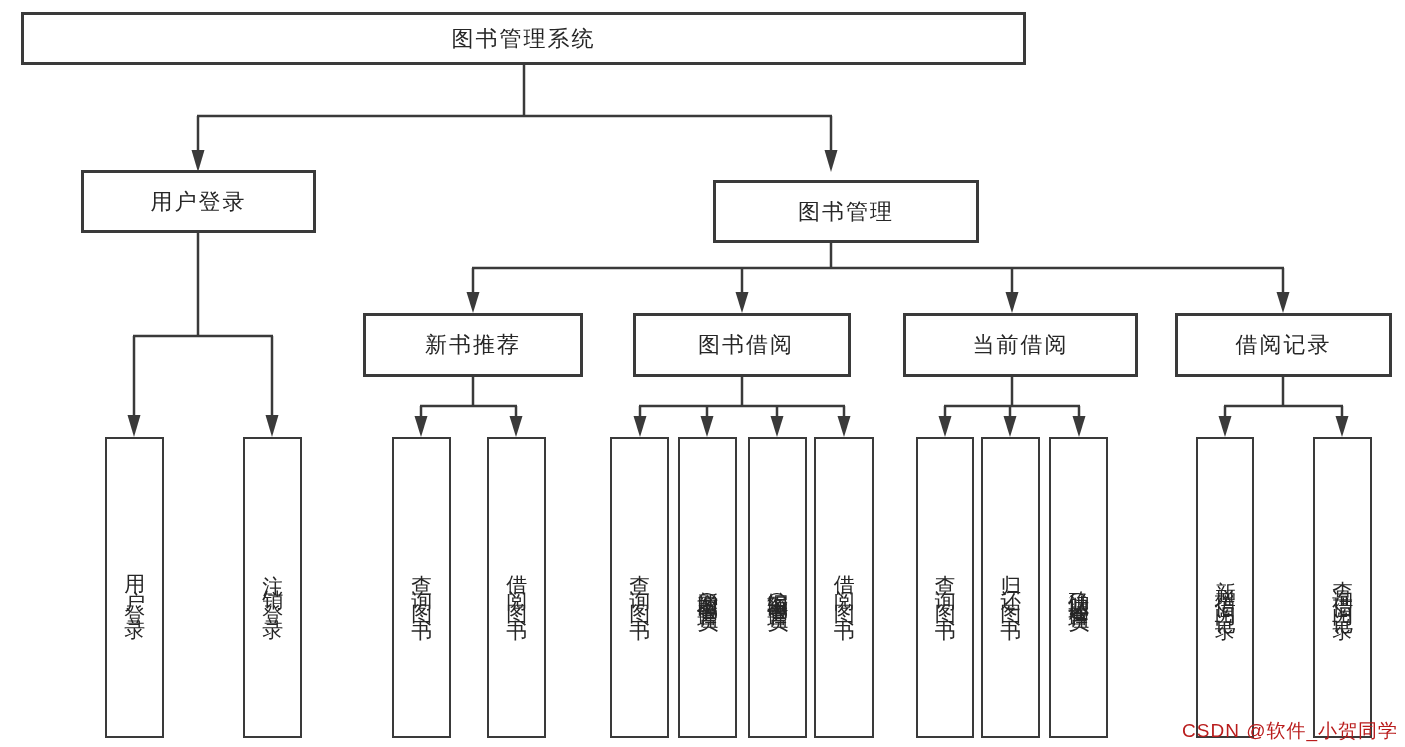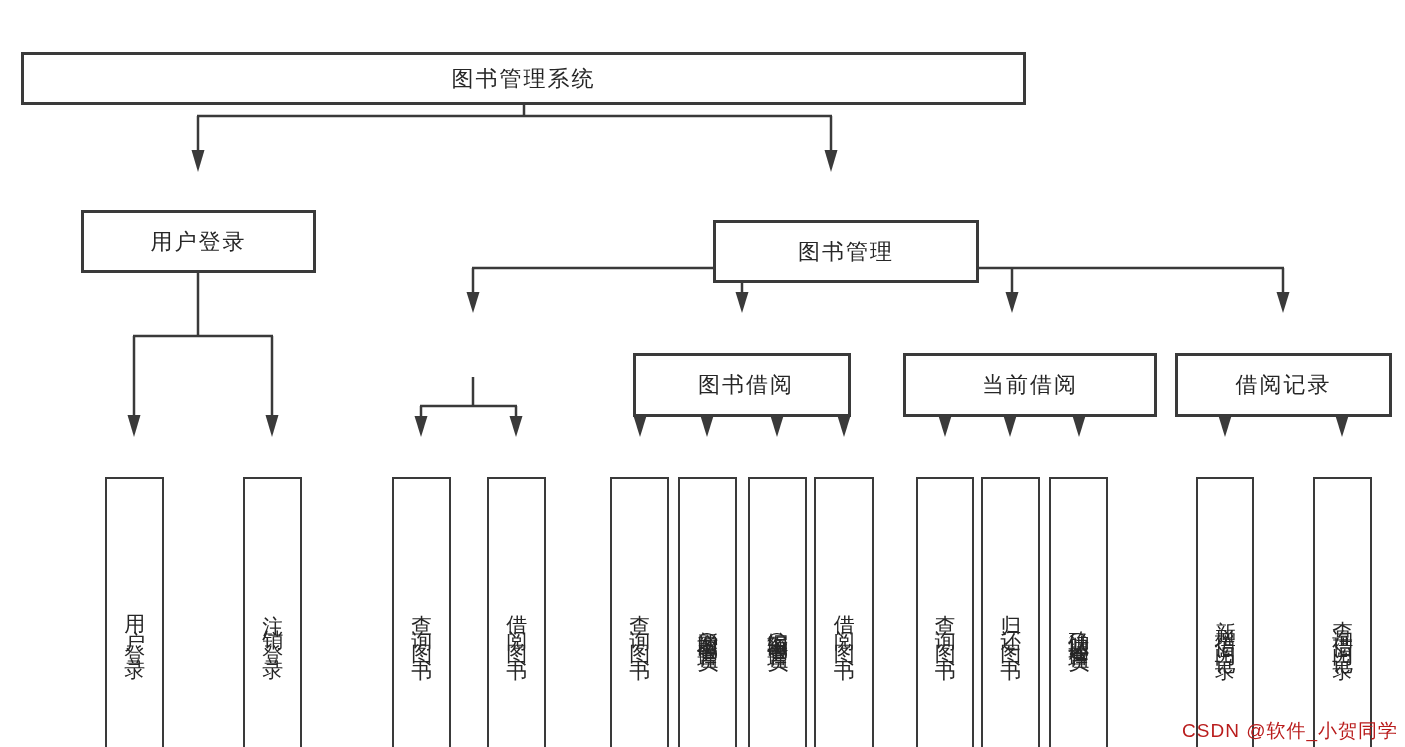--- a/index.html
+++ b/index.html
@@ -14,21 +14,20 @@
   #wires { position: absolute; left: 0; top: 0; z-index: 1; }
   .box {
     position: absolute;
     background: #ffffff;
     border: 3px solid #3a3a3a;
     box-sizing: border-box;
     display: flex;
     align-items: center;
     justify-content: center;
     z-index: 2;
-    margin-top: 40px;
   }
   .hlabel {
     font-size: 22px;
     color: #262626;
     letter-spacing: 2px;
     white-space: nowrap;
   }
   .leaf { border-width: 2px; }
   .vlabel {
     writing-mode: vertical-rl;
@@ -123,24 +122,27 @@
     <span class="hlabel">图书管理系统</span>
   </div>
 
   <div class="box" style="left:81px; top:170px; width:235px; height:63px;">
     <span class="hlabel">用户登录</span>
   </div>
   <div class="box" style="left:713px; top:180px; width:266px; height:63px;">
     <span class="hlabel">图书管理</span>
   </div>
 
+  <div class="box" style="left:363px; top:313px; width:220px; height:64px;">
+    <span class="hlabel">新书推荐</span>
+  </div>
   <div class="box" style="left:633px; top:313px; width:218px; height:64px;padding-left:8px;">
     <span class="hlabel">图书借阅</span>
   </div>
-  <div class="box" style="left:903px; top:313px; width:254px; height:64px;">
+  <div class="box" style="left:903px; top:313px; width:235px; height:64px;">
     <span class="hlabel">当前借阅</span>
   </div>
   <div class="box" style="left:1175px; top:313px; width:217px; height:64px;">
     <span class="hlabel">借阅记录</span>
   </div>
 
   <div class="box leaf" style="left:105px; top:437px; width:59px; height:301px;">
     <span class="vlabel sp-wide">用户登录</span>
   </div>
   <div class="box leaf" style="left:243px; top:437px; width:59px; height:301px;">

